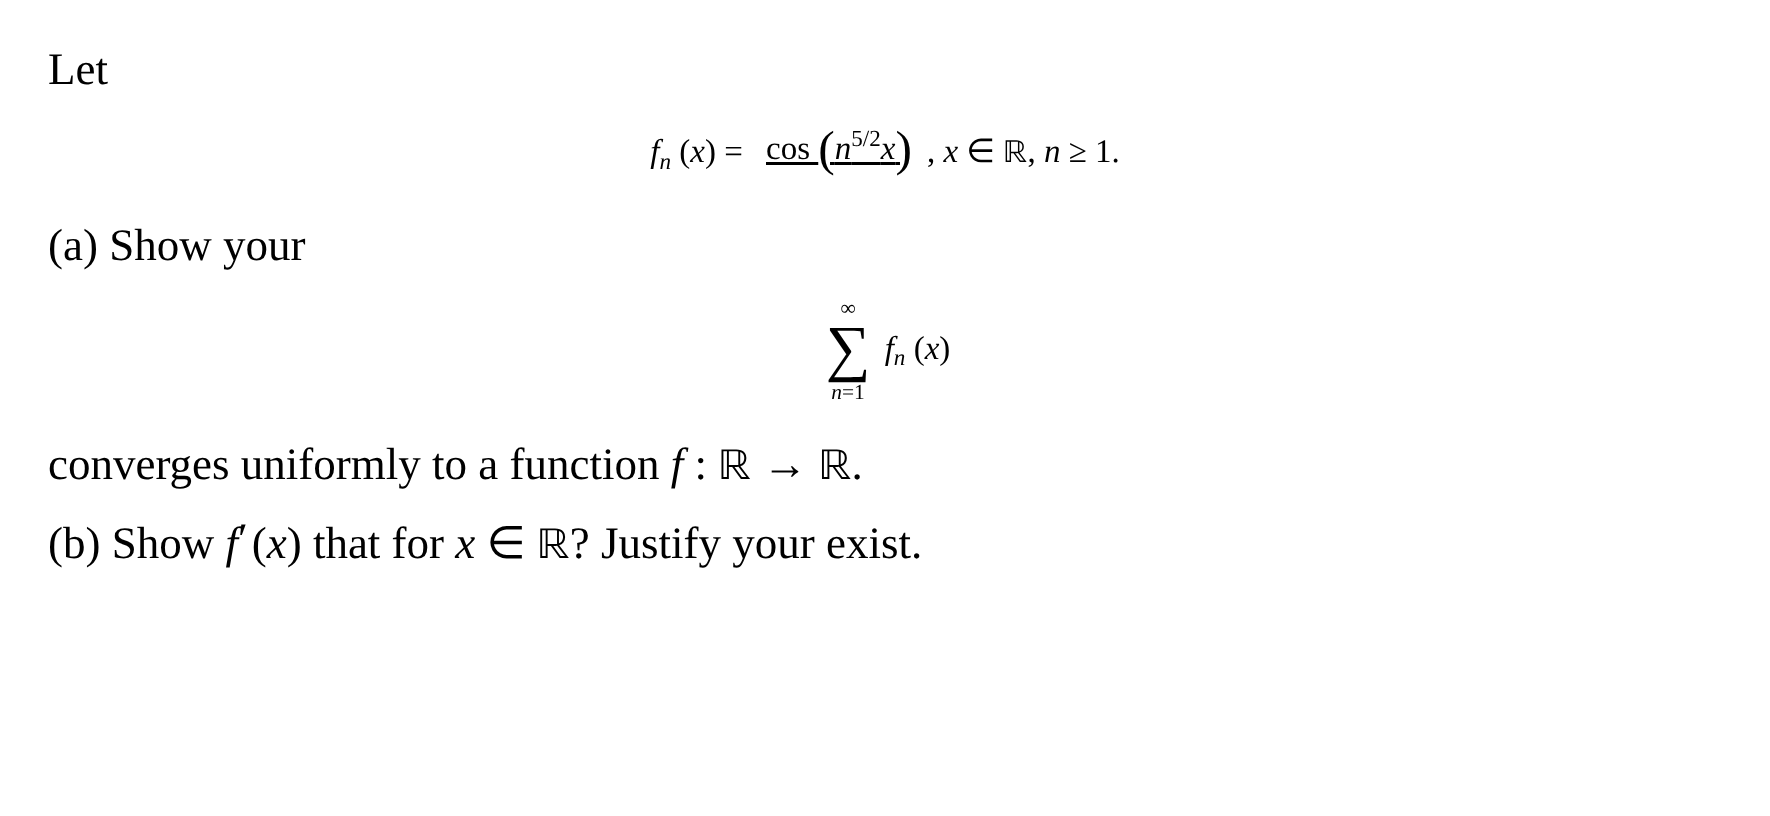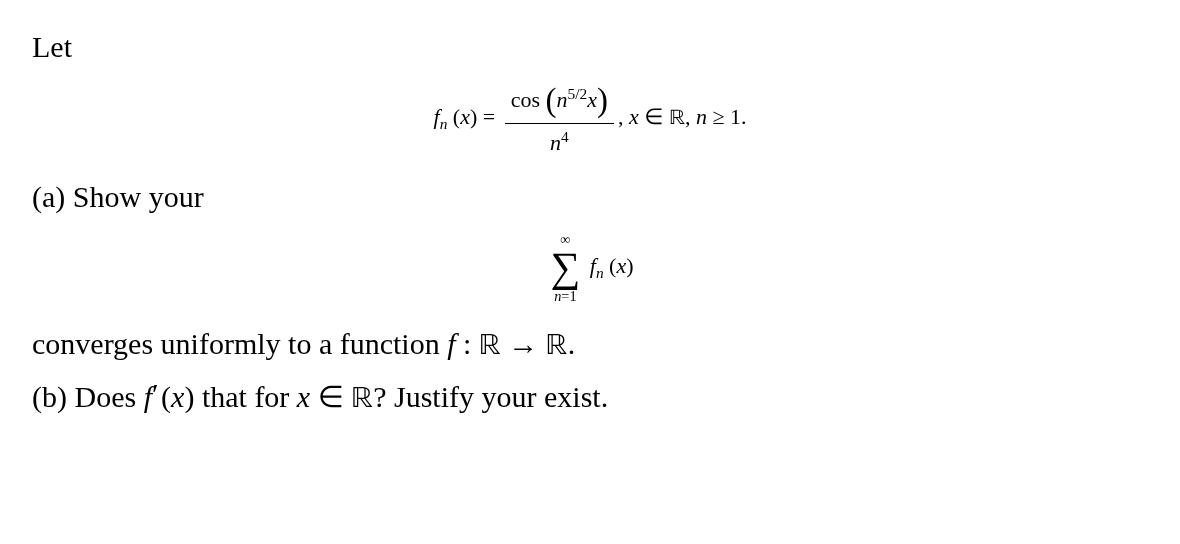--- a/index.html
+++ b/index.html
@@ -31,20 +31,21 @@
     .bb {
       font-family: 'Cambria Math', 'STIX Two Math', serif;
       font-style: normal;
     }
     
     .frac {
       display: inline-block;
       vertical-align: middle;
       text-align: center;
       margin: 0 4px;
+      text-decoration: underline;
     }
     .frac .num {
       display: block;
       padding: 0 6px 4px 6px;
     }
     .frac .den {
       display: block;
       border-top: 1.5px solid #000;
       padding: 4px 6px 0 6px;
     }
@@ -101,23 +102,20 @@
 
 <div class="math-display">
   <span class="math-inline nobr">
     <span class="rm" style="font-style:italic;">f</span><span class="sub">n</span>
     <span class="rm">(</span><span>x</span><span class="rm">)</span>
     <span class="rm"> = </span>
     <span class="frac">
       <span class="num">
         <span class="rm">cos </span><span class="bigp">(</span><span>n</span><span class="sup">5/2</span><span>x</span><span class="bigp">)</span>
       </span>
-      <span class="den">
-        <span>n</span><span class="sup">4</span>
-      </span>
     </span><span class="rm">, </span><span>x</span><span class="rm"> ∈ </span><span class="bb">ℝ</span><span class="rm">, </span><span>n</span><span class="rm"> ≥ 1.</span>
   </span>
 </div>
 
 <div class="line">(a) Show your</div>
 
 <div class="math-display">
   <span class="math-inline nobr">
     <span class="sum">
       <span class="top rm">∞</span>
@@ -127,14 +125,14 @@
     <span style="font-style:italic;">f</span><span class="sub">n</span>
     <span class="rm">(</span><span>x</span><span class="rm">)</span>
   </span>
 </div>
 
 <div class="line">
   <span>converges uniformly to a function </span><span class="math-inline nobr"><span>f</span><span class="rm"> : </span><span class="bb">ℝ</span><span class="rm"> → </span><span class="bb">ℝ</span></span><span>.</span>
 </div>
 
 <div class="line">
-  <span>(b) Does </span><span class="math-inline nobr"><span>f</span><span class="rm" style="vertical-align:0.1em;">′</span> <span class="rm">(</span><span>x</span><span class="rm">)</span></span><span> that for </span><span class="math-inline nobr"><span>x</span><span class="rm"> ∈ </span><span class="bb">ℝ</span></span><span>? Justify your exist.</span>
+  <span>(b) Show </span><span class="math-inline nobr"><span>f</span><span class="rm" style="vertical-align:0.1em;">′</span> <span class="rm">(</span><span>x</span><span class="rm">)</span></span><span> that for </span><span class="math-inline nobr"><span>x</span><span class="rm"> ∈ </span><span class="bb">ℝ</span></span><span>? Justify your exist.</span>
 </div>
 
 </body></html>

